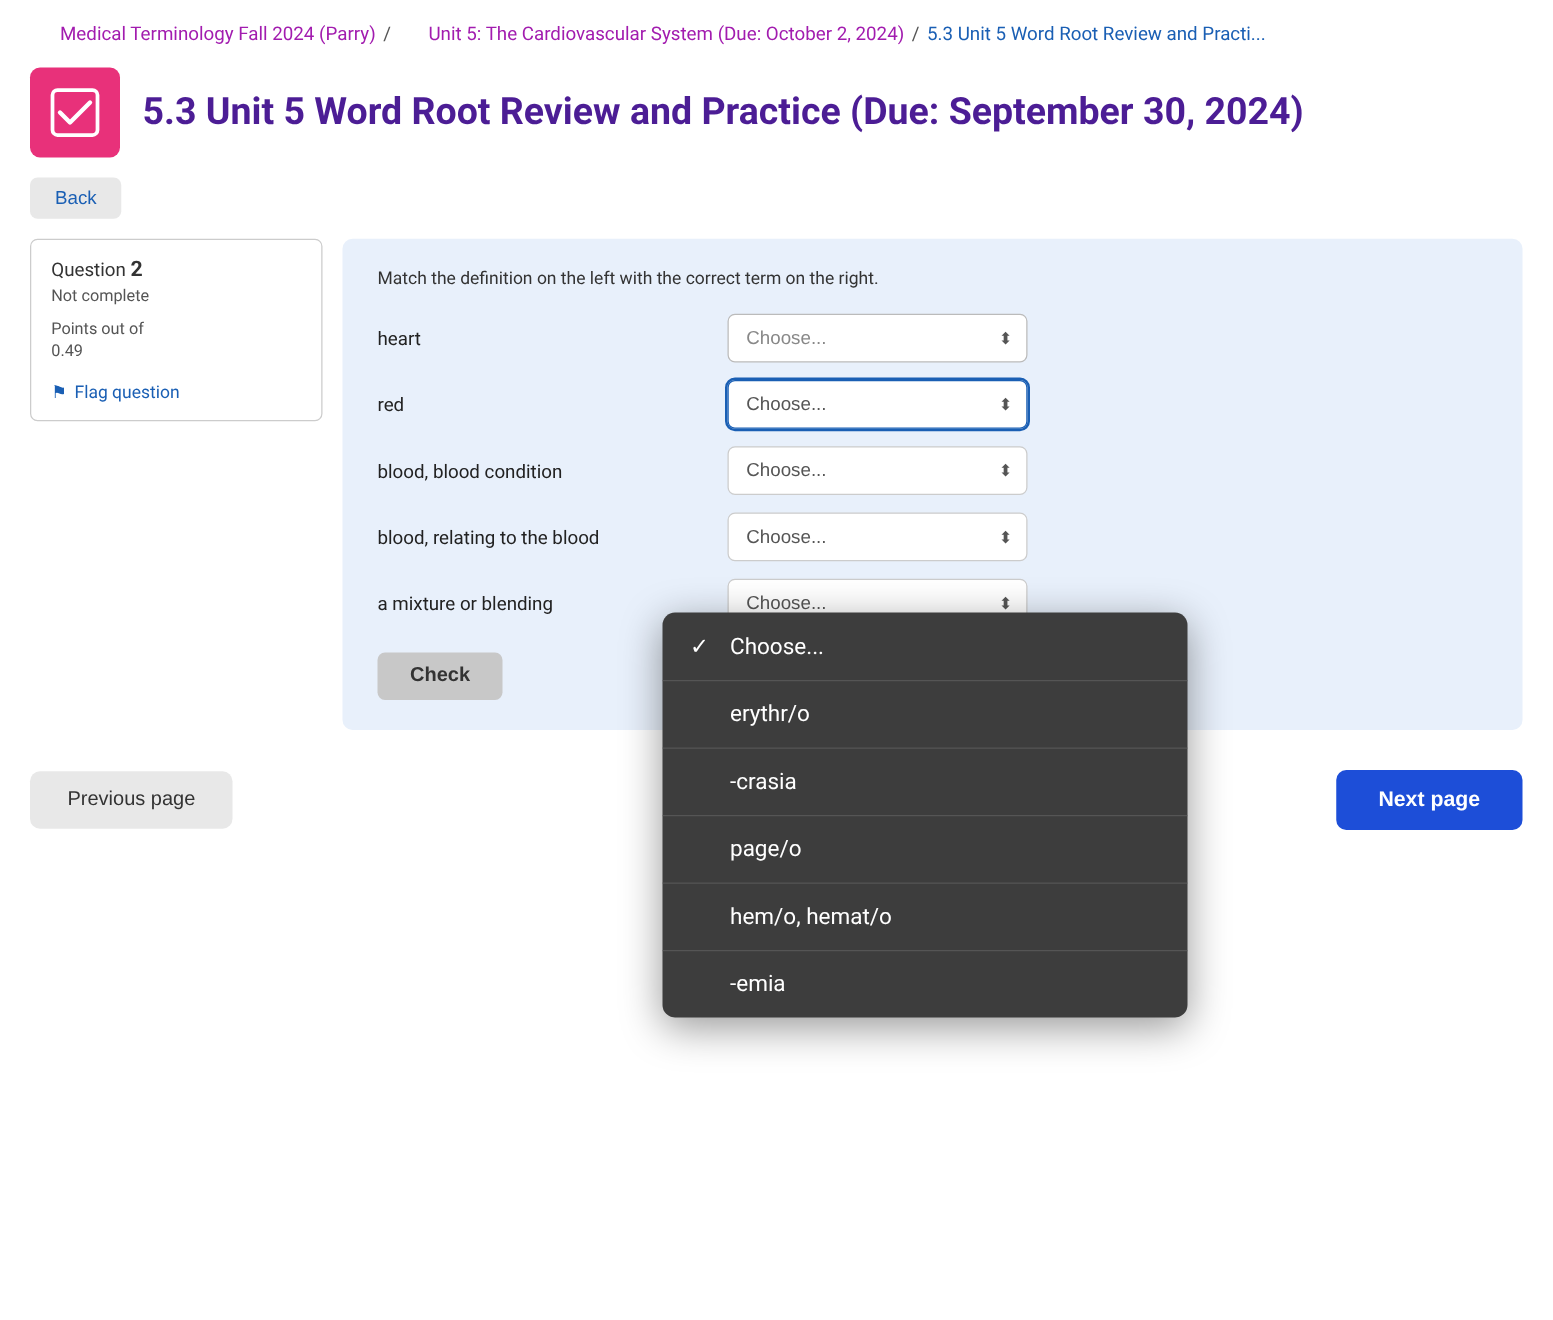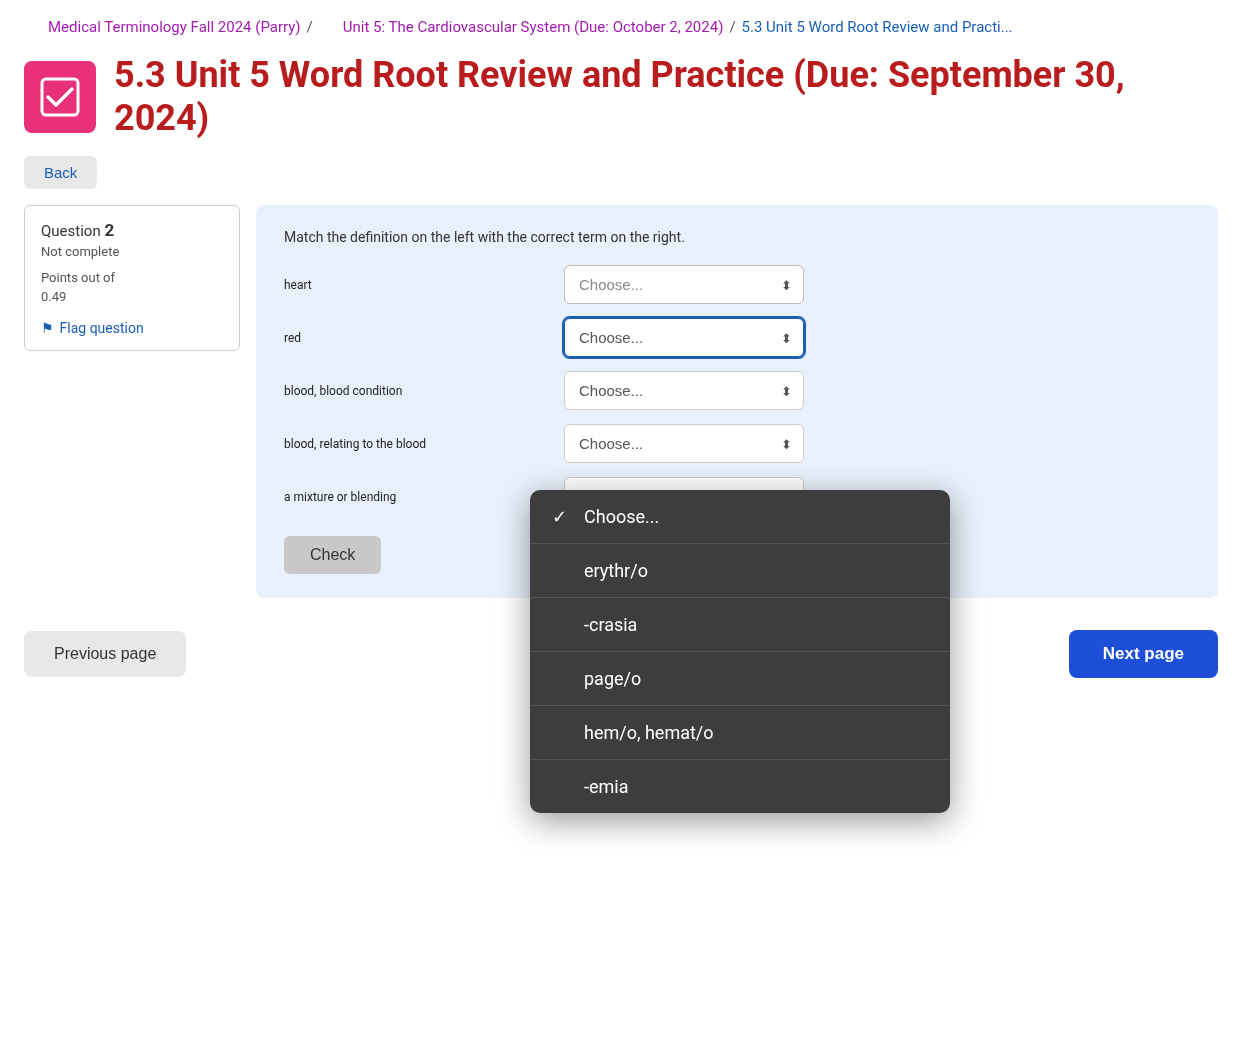--- a/index.html
+++ b/index.html
@@ -49,23 +49,23 @@
       flex-shrink: 0;
     }
     .page-icon svg {
       width: 44px;
       height: 44px;
       fill: none;
       stroke: #fff;
       stroke-width: 3;
     }
     .page-title-block h1 {
-      font-size: 36px;
+      font-size: 30px;
       font-weight: 700;
-      color: #b91c1c;
+      color: #4c1d95;
       line-height: 1.2;
     }
 
     
     .back-btn {
       margin: 0 24px 16px 24px;
       display: inline-block;
     }
     .back-btn button {
       background: #e8e8e8;
@@ -81,21 +81,21 @@
 
     
     .main-content {
       display: flex;
       gap: 0;
       padding: 0 24px;
     }
 
     
     .question-sidebar {
-      width: 216px;
+      width: 234px;
       flex-shrink: 0;
       border: 1.5px solid #ccc;
       border-radius: 6px;
       padding: 14px 16px;
       height: fit-content;
       margin-top: 0;
     }
     .q-number {
       font-size: 15px;
       font-weight: 400;
@@ -145,21 +145,21 @@
 
     
     .match-row {
       display: flex;
       align-items: center;
       margin-bottom: 14px;
       gap: 20px;
     }
     .match-term {
       width: 260px;
-      font-size: 12px;
+      font-size: 15px;
       color: #222;
       flex-shrink: 0;
     }
     .match-select {
       position: relative;
     }
     .match-select select {
       appearance: none;
       -webkit-appearance: none;
       background: #fff;
@@ -190,21 +190,21 @@
       margin-top: 20px;
     }
     .check-btn button {
       background: #c8c8c8;
       border: none;
       border-radius: 6px;
       padding: 10px 26px;
       font-size: 16px;
       color: #333;
       cursor: pointer;
-      font-weight: 400;
+      font-weight: 700;
       text-align: center;
     }
 
     
     .bottom-nav {
       display: flex;
       justify-content: space-between;
       align-items: center;
       padding: 32px 24px 24px 24px;
     }

